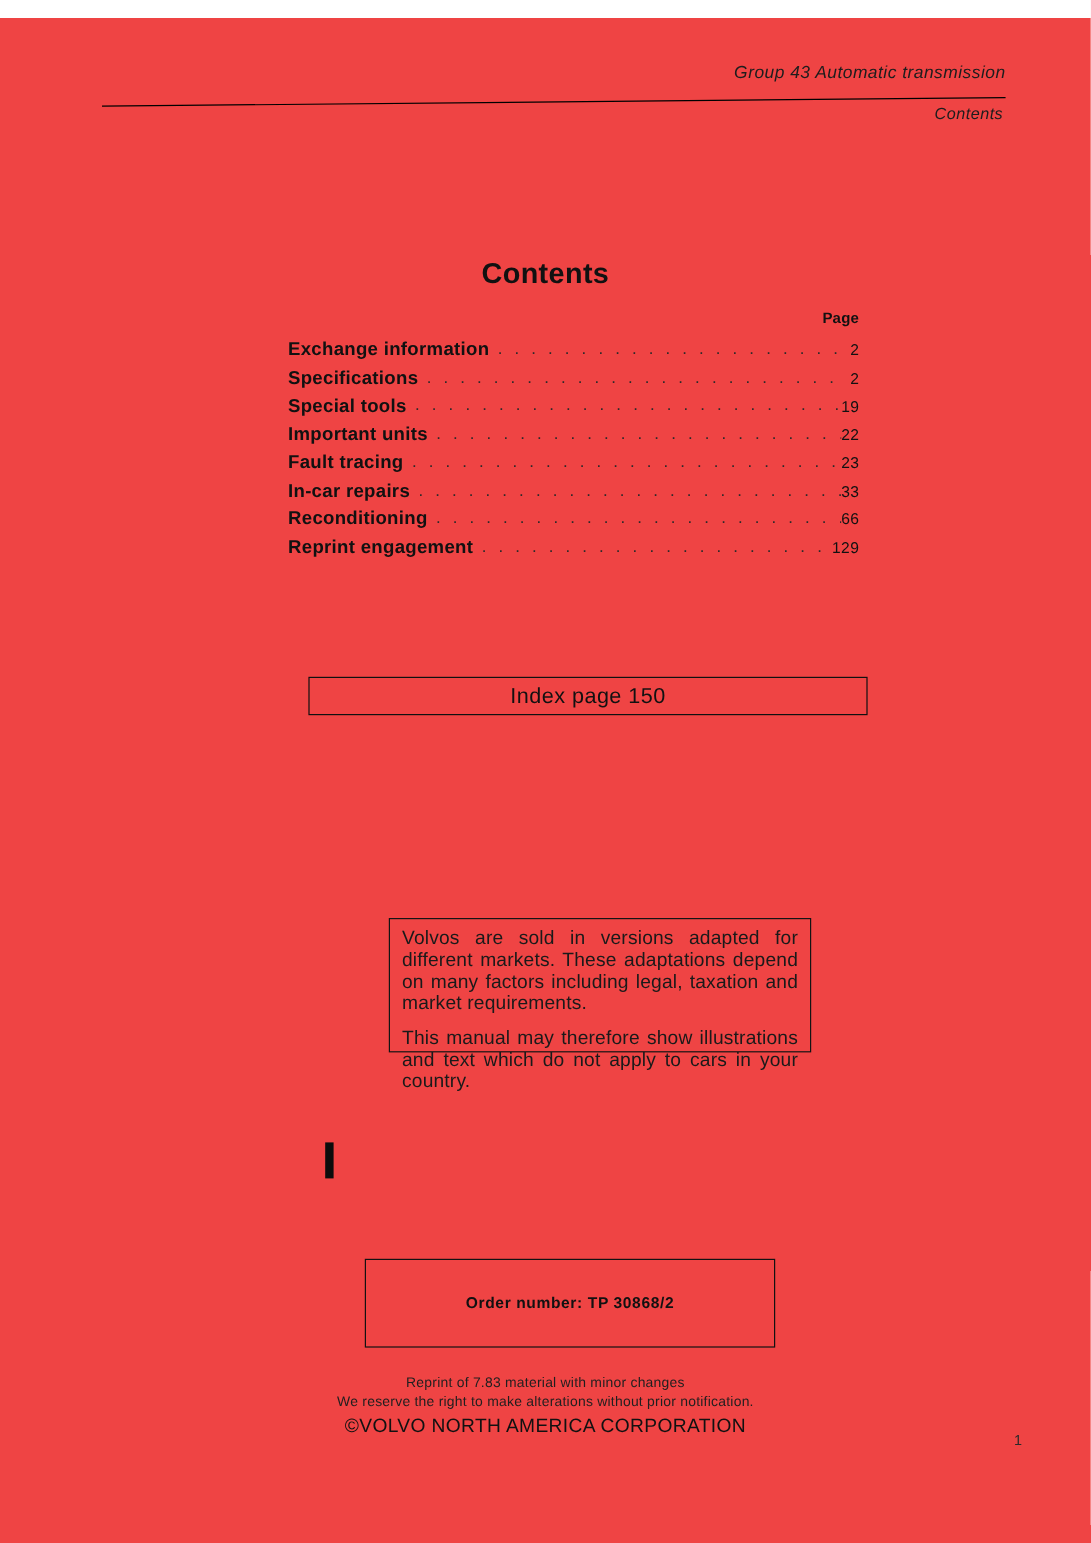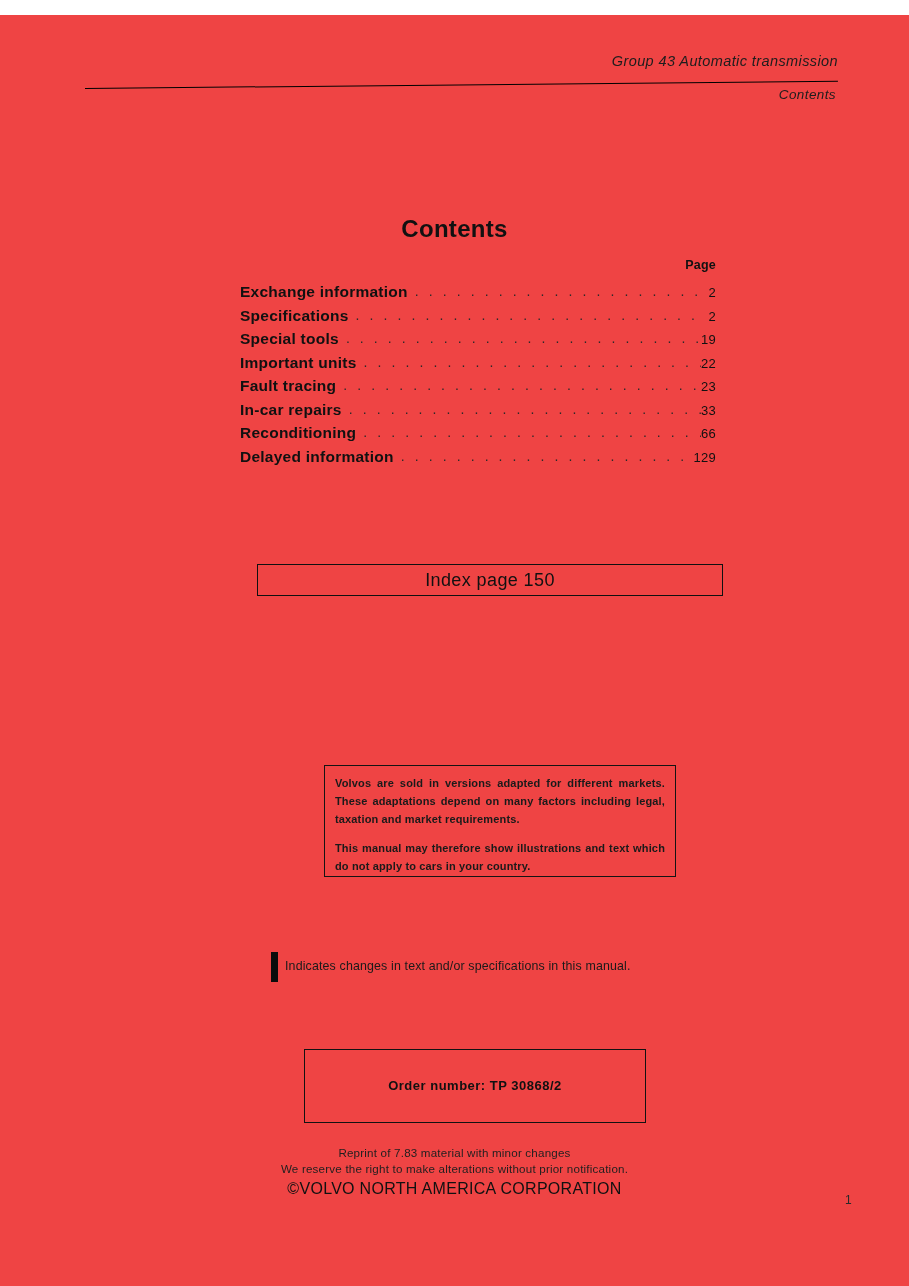--- a/index.html
+++ b/index.html
@@ -137,26 +137,25 @@
     left: 324px;
     top: 750px;
     width: 352px;
     height: 112px;
     border: 1.6px solid #141414;
     box-sizing: border-box;
     padding: 8px 10px 6px 10px;
   }
   .market-p {
     margin: 0;
-    font-size: 11px;
+    font-size: 16px;
     line-height: 18px;
     letter-spacing: 0.15px;
     text-align: justify;
     color: #1a1a1a;
-    font-weight: bold;
   }
   .market-p + .market-p {
     margin-top: 11px;
   }
 
   
   .change-bar {
     position: absolute;
     left: 271px;
     top: 937px;
@@ -273,38 +272,37 @@
       <span class="toc-page">33</span>
     </div>
 
     <div class="toc-row">
       <span class="toc-label">Reconditioning</span>
       <span class="toc-dots">. . . . . . . . . . . . . . . . . . . . . . . . . . . . . . . . . . . . . . . . . . . . . . . . . . . . . . . . . . .</span>
       <span class="toc-page">66</span>
     </div>
 
     <div class="toc-row">
-      <span class="toc-label">Delayed information</span>
+      <span class="toc-label">Reprint engagement</span>
       <span class="toc-dots">. . . . . . . . . . . . . . . . . . . . . . . . . . . . . . . . . . . . . . . . . . . . . . . . . . . . . . . . . . .</span>
       <span class="toc-page">129</span>
     </div>
 
   </div>
 
   <div class="index-box">
     <span class="index-box-text">Index page 150</span>
   </div>
 
   <div class="market-box">
     <p class="market-p">Volvos are sold in versions adapted for different markets. These adaptations depend on many factors including legal, taxation and market requirements.</p>
     <p class="market-p">This manual may therefore show illustrations and text which do not apply to cars in your country.</p>
   </div>
 
   <div class="change-bar"></div>
-  <div class="change-note">Indicates changes in text and/or specifications in this manual.</div>
 
   <div class="order-box">
     <span class="order-text">Order number: TP 30868/2</span>
   </div>
 
   <div class="footer">
     <div class="footer-line">Reprint of 7.83 material with minor changes</div>
     <div class="footer-line">We reserve the right to make alterations without prior notification.</div>
     <div class="footer-corp">©VOLVO NORTH AMERICA CORPORATION</div>
   </div>

